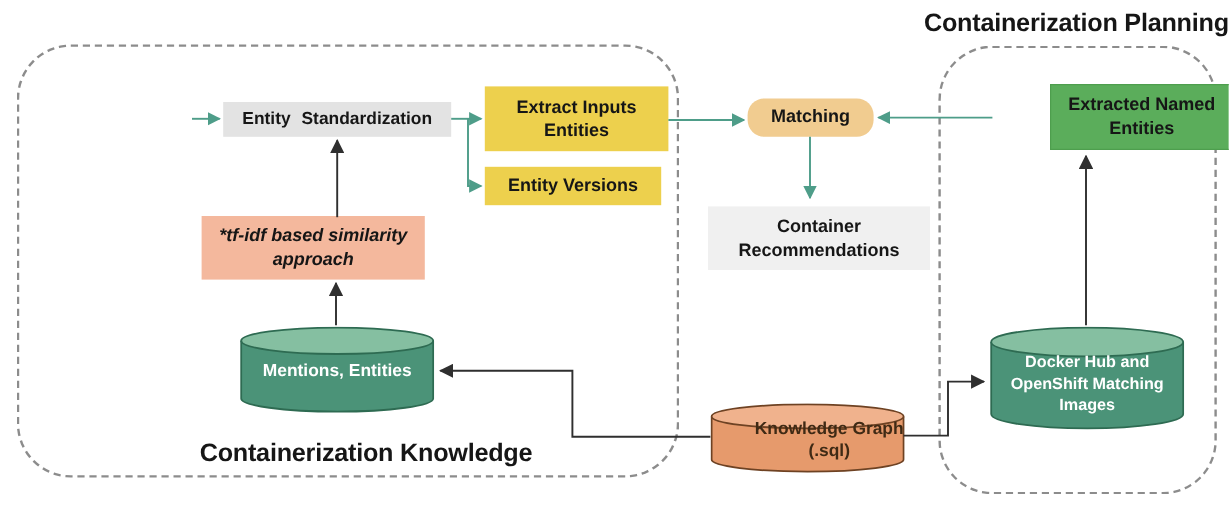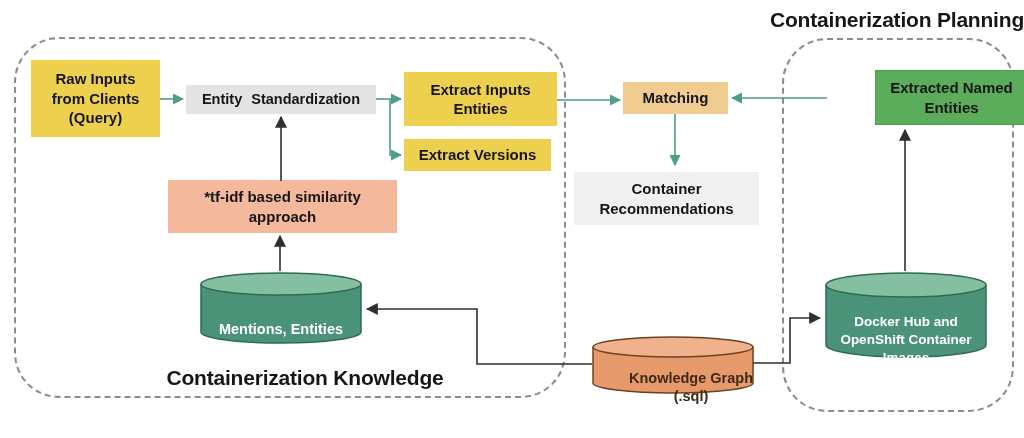--- a/index.html
+++ b/index.html
@@ -20,29 +20,29 @@
   #title-assessment{left:160px;top:366px;width:290px;}
   .node{
     position:absolute;display:flex;align-items:center;justify-content:center;
     text-align:center;font-weight:bold;font-size:15px;line-height:1.3;
     white-space:pre-line;color:#161616;
   }
   #raw-inputs{left:31px;top:60px;width:129px;height:77px;background:var(--yellow,#edd04d);}
   #entity-std{left:186px;top:85px;width:190px;height:29px;background:var(--gray-box,#e3e3e3);font-weight:600;font-size:14.5px;word-spacing:5px;}
   #extract-named{left:404px;top:72px;width:153px;height:54px;background:var(--yellow,#edd04d);}
   #extract-versions{left:404px;top:139px;width:147px;height:32px;background:var(--yellow,#edd04d);}
-  #tfidf{left:168px;top:180px;width:229px;height:53px;background:var(--salmon,#f4b89d);}
-  #matching{left:623px;top:82px;width:105px;height:32px;background:var(--tan,#f1cc90);}
-  #container-rec{left:574px;top:172px;width:185px;height:53px;background:var(--light-gray-box,#f0f0f0);}
+  #tfidf{left:168px;top:180px;width:186px;height:53px;background:var(--salmon,#f4b89d);font-style:italic;}
+  #matching{left:623px;top:82px;width:105px;height:32px;background:var(--tan,#f1cc90);border-radius:14px;}
+  #container-rec{left:590px;top:172px;width:185px;height:53px;background:var(--light-gray-box,#f0f0f0);}
   #extracted-named{left:827px;top:70px;width:151px;height:53px;background:var(--green-box,#5bad5b);border:1px solid var(--green-box-border,#4e9e4e);margin-left:48px;}
   .cylinder{position:absolute;}
   .cylinder svg{position:absolute;left:0;top:0;}
   .cyl-label{
     position:absolute;left:0;right:0;text-align:center;font-weight:bold;
-    white-space:pre-line;line-height:1.35;margin-top:20px;
+    white-space:pre-line;line-height:1.35;
   }
   .cyl-green .cyl-body{fill:var(--cyl-green-body,#4b9378);stroke:var(--cyl-green-stroke,#2e6b52);stroke-width:1.5;}
   .cyl-green .cyl-top{fill:var(--cyl-green-top,#85bfa1);stroke:var(--cyl-green-stroke,#2e6b52);stroke-width:1.5;}
   .cyl-orange .cyl-body{fill:var(--cyl-orange-body,#e69a6c);stroke:var(--cyl-orange-stroke,#6e4223);stroke-width:1.5;}
   .cyl-orange .cyl-top{fill:var(--cyl-orange-top,#f0b28d);stroke:var(--cyl-orange-stroke,#6e4223);stroke-width:1.5;}
   #cyl-mentions{left:200px;top:272px;width:162px;height:73px;}
   #cyl-mentions .cyl-label{top:28px;color:#ffffff;font-size:14.5px;}
   #cyl-kg{left:592px;top:336px;width:162px;height:59px;}
   #cyl-kg .cyl-label{top:13px;color:var(--kg-text,#3f2a15);font-size:14.5px;line-height:1.25;padding-left:36px;}
   #cyl-docker{left:825px;top:272px;width:162px;height:87px;}
@@ -57,27 +57,24 @@
 <body>
 
 <div id="canvas">
 
   <div class="region" id="region-assessment"></div>
   <div class="region" id="region-planning"></div>
 
   <div class="region-title" id="title-planning">Containerization Planning</div>
   <div class="region-title" id="title-assessment">Containerization Knowledge</div>
 
-  <div class="node" id="raw-inputs">Raw Inputs
-from Clients
-(Query)</div>
   <div class="node" id="entity-std">Entity Standardization</div>
   <div class="node" id="extract-named">Extract Inputs
 Entities</div>
-  <div class="node" id="extract-versions">Extract Versions</div>
+  <div class="node" id="extract-versions">Entity Versions</div>
   <div class="node" id="tfidf">*tf-idf based similarity
 approach</div>
   <div class="node" id="matching">Matching</div>
   <div class="node" id="container-rec">Container
 Recommendations</div>
   <div class="node" id="extracted-named">Extracted Named
 Entities</div>
 
   <div class="cylinder cyl-green" id="cyl-mentions">
     <svg width="162" height="73" viewBox="0 0 162 73">
@@ -95,21 +92,21 @@
     <div class="cyl-label">Knowledge Graph
 (.sql)</div>
   </div>
 
   <div class="cylinder cyl-green" id="cyl-docker">
     <svg width="162" height="87" viewBox="0 0 162 87">
       <path class="cyl-body" d="M1 13 L1 73 A80 12 0 0 0 161 73 L161 13"></path>
       <ellipse class="cyl-top" cx="81" cy="13" rx="80" ry="12"></ellipse>
     </svg>
     <div class="cyl-label">Docker Hub and
-OpenShift Container
+OpenShift Matching
 Images</div>
   </div>
 
   <svg id="connectors" width="1024" height="438" viewBox="0 0 1024 438">
     <defs>
       <marker id="arr-teal" viewBox="0 0 10 10" refX="9" refY="5" markerWidth="7" markerHeight="7" orient="auto-start-reverse">
         <path class="mk-teal" d="M0 0 L10 5 L0 10 z"></path>
       </marker>
       <marker id="arr-black" viewBox="0 0 10 10" refX="9" refY="5" markerWidth="7.5" markerHeight="7.5" orient="auto-start-reverse">
         <path class="mk-black" d="M0 0 L10 5 L0 10 z"></path>

